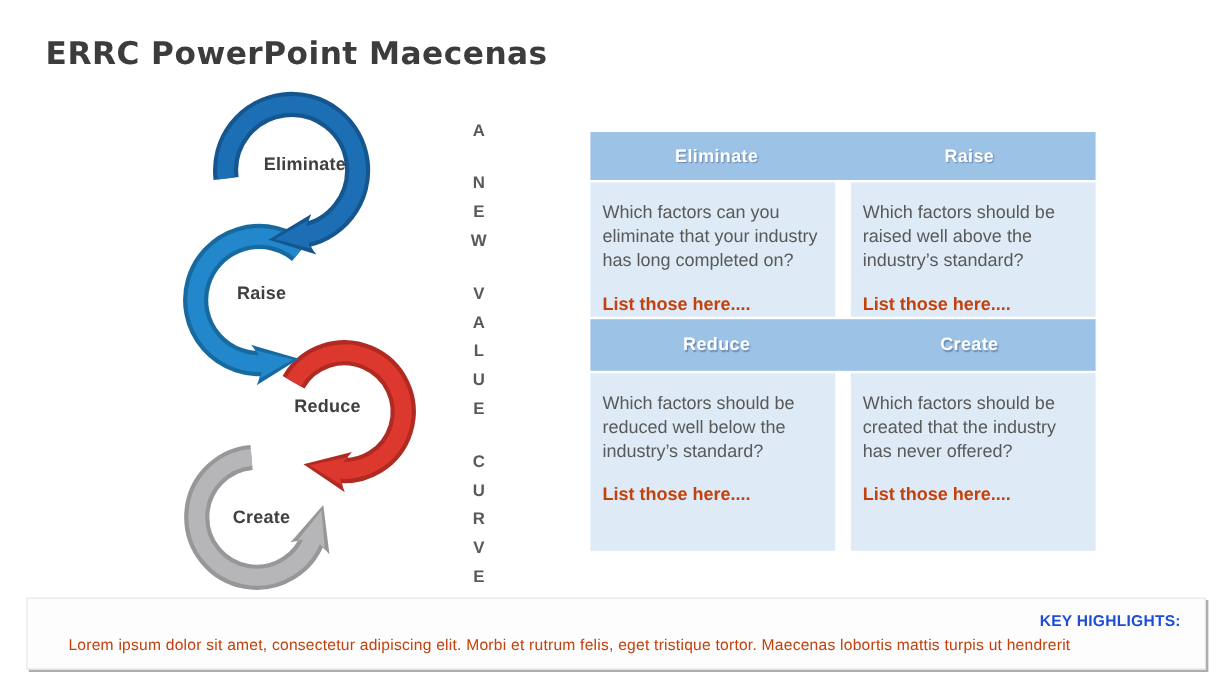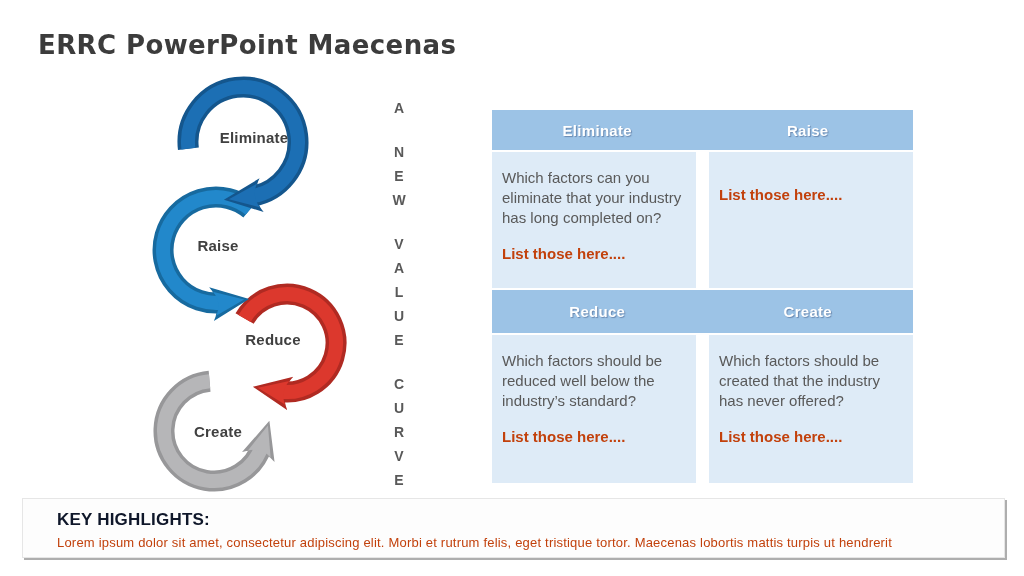--- a/index.html
+++ b/index.html
@@ -40,33 +40,33 @@
     display:flex;align-items:center;
   }
   .t-header .t-head-cell{
     flex:1;text-align:center;color:#ffffff;font-size:15px;font-weight:bold;
     letter-spacing:0.3px;text-shadow:1px 1px 1px rgba(100,130,170,0.9);
   }
   .t-body{display:flex;gap:13px;margin-bottom:2px;}
   .t-cell{
     flex:1;background:#deebf7;padding:16px 12px 10px 10px;box-sizing:border-box;
   }
-  .t-body.row1 .t-cell{height:136px;}
+  .t-body.row1 .t-cell{height:112px;}
   .t-body.row2 .t-cell{height:148px;}
   .t-header.row2{height:43px;}
   .q-text{font-size:15px;line-height:1.32;color:#595959;margin:0;}
   .cta-text{font-size:15px;font-weight:bold;color:#c2410c;margin:18px 0 0 0;}
   
   #footer-box{
     position:absolute;left:22px;top:498px;width:983px;height:60px;box-sizing:border-box;
     background:#fdfdfd;border:1px solid #e6e6e6;
     box-shadow:2px 2px 0 #aeaeae;
     padding:11px 20px 0 34px;
   }
-  #footer-heading{font-size:17px;font-weight:bold;color:#0f172a;letter-spacing:0.2px;}
+  #footer-heading{font-size:13px;font-weight:bold;color:#1d4ed8;letter-spacing:0.2px;text-align:right;}
   #footer-body{font-size:13px;color:#c2410c;margin-top:5px;letter-spacing:0.2px;}
 </style>
 </head>
 <body>
 
 <div id="slide">
 
   <div id="title">ERRC PowerPoint Maecenas</div>
 
   <svg id="spiral-svg" viewBox="0 0 1024 576" xmlns="http://www.w3.org/2000/svg">
@@ -134,20 +134,21 @@
     <div class="t-header row1">
       <div class="t-head-cell">Eliminate</div>
       <div class="t-head-cell">Raise</div>
     </div>
     <div class="t-body row1">
       <div class="t-cell">
         <p class="q-text">Which factors can you eliminate that your industry has long completed on?</p>
         <p class="cta-text">List those here....</p>
       </div>
       <div class="t-cell">
+        <p class="q-text">Which factors should be raised well above the industry’s standard?</p>
         <p class="cta-text">List those here....</p>
       </div>
     </div>
     <div class="t-header row2">
       <div class="t-head-cell">Reduce</div>
       <div class="t-head-cell">Create</div>
     </div>
     <div class="t-body row2">
       <div class="t-cell">
         <p class="q-text">Which factors should be reduced well below the industry’s standard?</p>

